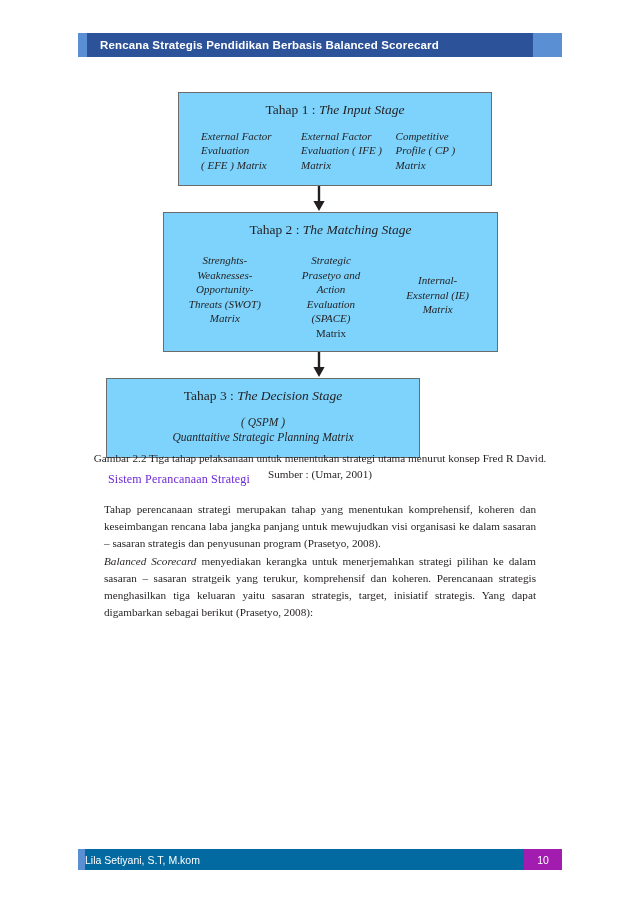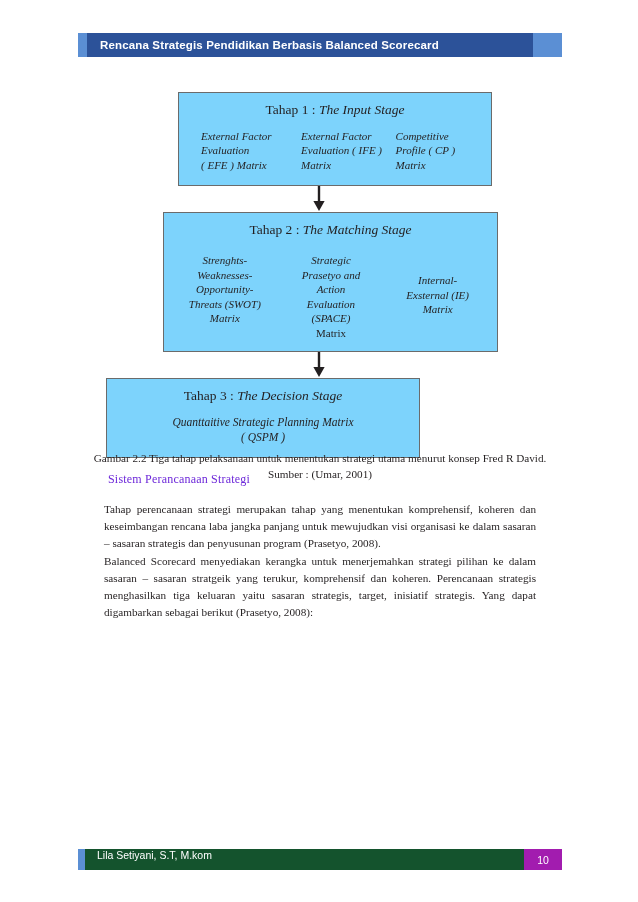--- a/index.html
+++ b/index.html
@@ -164,42 +164,41 @@
   .body-block {
     position: absolute;
     left: 104px;
     width: 432px;
     font-size: 11.2px;
     line-height: 1.52;
     text-align: justify;
   }
   .para-1 { top: 501px; }
   .para-2 { top: 553px; }
-  .para-2 .lead { }
+  .para-2 .lead { font-style: italic; }
 
   
   .footer-band {
     position: absolute;
     left: 78px;
     top: 849px;
     width: 484px;
     height: 21px;
     display: flex;
     align-items: stretch;
   }
   .footer-tab-left {
     width: 7px;
     background: #5b8fd4;
   }
   .footer-main {
     flex: 1 1 auto;
-    background: #14532d;
-    display: flex;
-    align-items: flex-start;
-    padding-left: 12px;
+    background: #0369a1;
+    display: flex;
+    align-items: center;
     box-sizing: border-box;
   }
   .footer-author {
     font-family: "Liberation Sans", "DejaVu Sans", sans-serif;
     font-size: 10.5px;
     color: #ffffff;
     white-space: nowrap;
   }
   .footer-pageno {
     width: 38px;
@@ -290,22 +289,22 @@
         <line x1="8" y1="0" x2="8" y2="17" stroke="#231f20" stroke-width="2.4"></line>
         <polygon points="2.4,15 13.6,15 8,25" fill="#231f20"></polygon>
       </svg>
     </div>
 
     <div class="stage-box box-3">
       <div class="stage-title">
         <span class="roman">Tahap 3 : </span><span class="ital">The Decision Stage</span>
       </div>
       <div class="b3-body">
+        <div>( QSPM )</div>
         <div>Quanttaitive Strategic Planning Matrix</div>
-        <div>( QSPM )</div>
       </div>
     </div>
 
   </div>
 
   <div class="caption">
     <div>Gambar 2.2 Tiga tahap pelaksanaan untuk menentukan strategi utama menurut konsep Fred R David.</div>
     <div>Sumber : (Umar, 2001)</div>
   </div>
 

